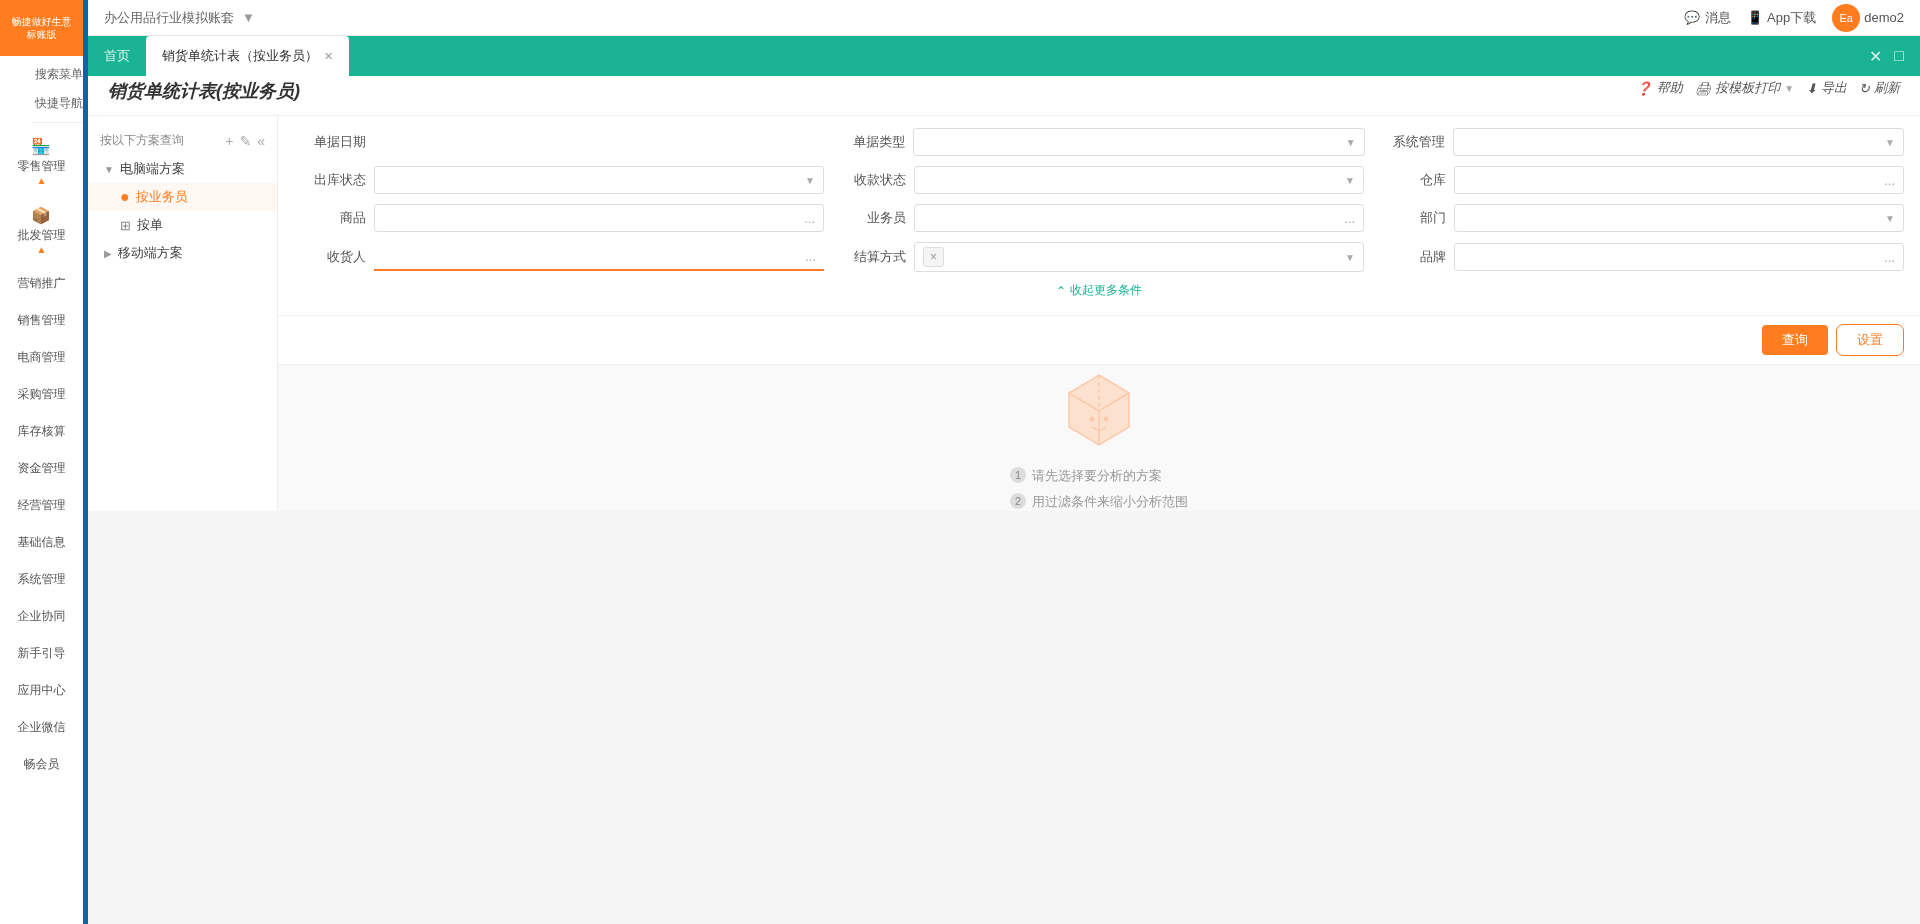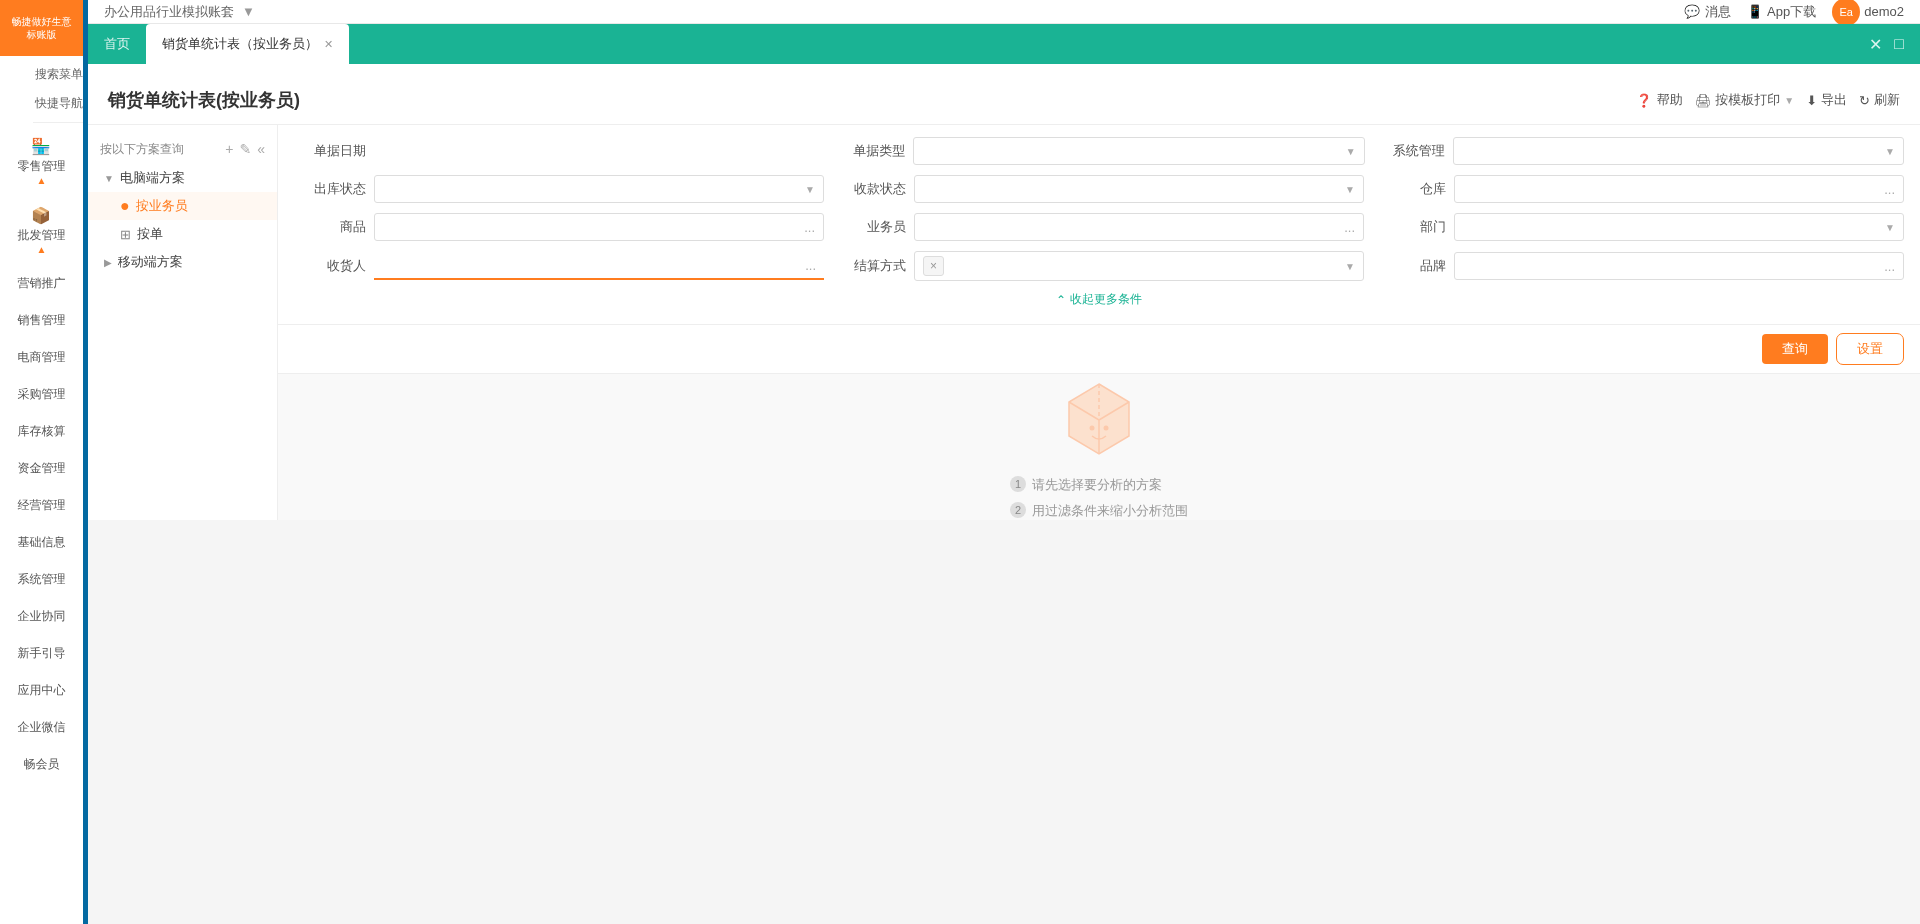--- a/index.html
+++ b/index.html
@@ -14,49 +14,49 @@
     .sidebar-divider { width: 60%; height: 1px; background: #eee; margin: 4px 0; }
     .sidebar-nav { display: flex; flex-direction: column; align-items: center; width: 100%; flex: 1; overflow-y: auto; }
     .sidebar-item { width: 100%; padding: 10px 4px; display: flex; flex-direction: column; align-items: center; cursor: pointer; font-size: 12px; color: #555; transition: background 0.2s; }
     .sidebar-item-icon { font-size: 16px; margin-bottom: 2px; }
     .sidebar-item-arrow { font-size: 10px; color: #ff7c1f; }
 
     
     .main { flex: 1; display: flex; flex-direction: column; height: 100%; overflow: hidden; }
 
     
-    .topbar { height: 24px; background: #fff; border-bottom: 1px solid #e8e8e8; display: flex; align-items: center; justify-content: space-between; padding: 0 16px; gap: 8px; }
+    .topbar { height: 36px; background: #fff; border-bottom: 1px solid #e8e8e8; display: flex; align-items: center; justify-content: space-between; padding: 0 16px; gap: 8px; }
     .topbar-left { display: flex; align-items: center; gap: 8px; font-size: 13px; color: #666; }
     .topbar-right { display: flex; align-items: center; gap: 16px; font-size: 13px; color: #555; }
     .topbar-right-item { display: flex; align-items: center; gap: 4px; cursor: pointer; }
     .user-avatar { width: 28px; height: 28px; border-radius: 50%; background: #ff7c1f; display: flex; align-items: center; justify-content: center; color: #fff; font-size: 11px; }
 
     
     .tabbar { height: 40px; background: #1ab394; display: flex; align-items: center; padding: 0 0; }
     .tab { padding: 0 16px; height: 40px; display: flex; align-items: center; gap: 6px; cursor: pointer; font-size: 13px; color: rgba(255,255,255,0.85); }
     .tab.active { background: #fff; color: #333; border-radius: 4px 4px 0 0; }
     .tab-close { font-size: 11px; color: #999; cursor: pointer; }
     .tabbar-right { margin-left: auto; display: flex; align-items: center; gap: 4px; padding-right: 12px; }
     .tabbar-btn { color: rgba(255,255,255,0.85); cursor: pointer; font-size: 16px; padding: 4px; }
 
     
     .page-content { flex: 1; overflow-y: auto; background: #f5f5f5; }
 
     
-    .page-header { background: #fff; padding: 24px 20px 0; display: flex; align-items: center; justify-content: space-between; border-bottom: 1px solid #eee; }
+    .page-header { background: #fff; padding: 3px 20px 0; display: flex; align-items: flex-start; justify-content: space-between; border-bottom: 1px solid #eee; font-style: italic; }
     .page-title { font-size: 18px; font-weight: bold; color: #333; padding-bottom: 12px; }
     .page-header-actions { display: flex; align-items: center; gap: 12px; padding-bottom: 12px; }
     .header-action-btn { display: flex; align-items: center; gap: 4px; font-size: 13px; color: #555; cursor: pointer; }
 
     
     .body-layout { display: flex; flex: 1; overflow: hidden; }
 
     
     .left-panel { width: 190px; background: #fff; border-right: 1px solid #eee; padding: 10px 0; flex-shrink: 0; }
-    .left-panel-header { padding: 6px 12px; display: flex; align-items: flex-start; justify-content: space-between; font-size: 13px; color: #555; }
+    .left-panel-header { padding: 6px 12px; display: flex; align-items: center; justify-content: space-between; font-size: 13px; color: #555; }
     .left-panel-title { font-size: 12px; color: #888; }
     .left-panel-icons { display: flex; gap: 6px; }
     .left-panel-icon { color: #aaa; cursor: pointer; font-size: 14px; }
     .tree-item { padding: 5px 12px 5px 16px; display: flex; align-items: center; gap: 6px; cursor: pointer; font-size: 13px; color: #444; }
     .tree-arrow { color: #999; font-size: 10px; }
     .tree-sub-item { padding: 5px 12px 5px 32px; display: flex; align-items: center; gap: 6px; cursor: pointer; font-size: 13px; color: #444; }
     .tree-sub-item.selected { color: #ff7c1f; background: #fff8f2; }
 
     
     .right-content { flex: 1; display: flex; flex-direction: column; overflow: hidden; }

